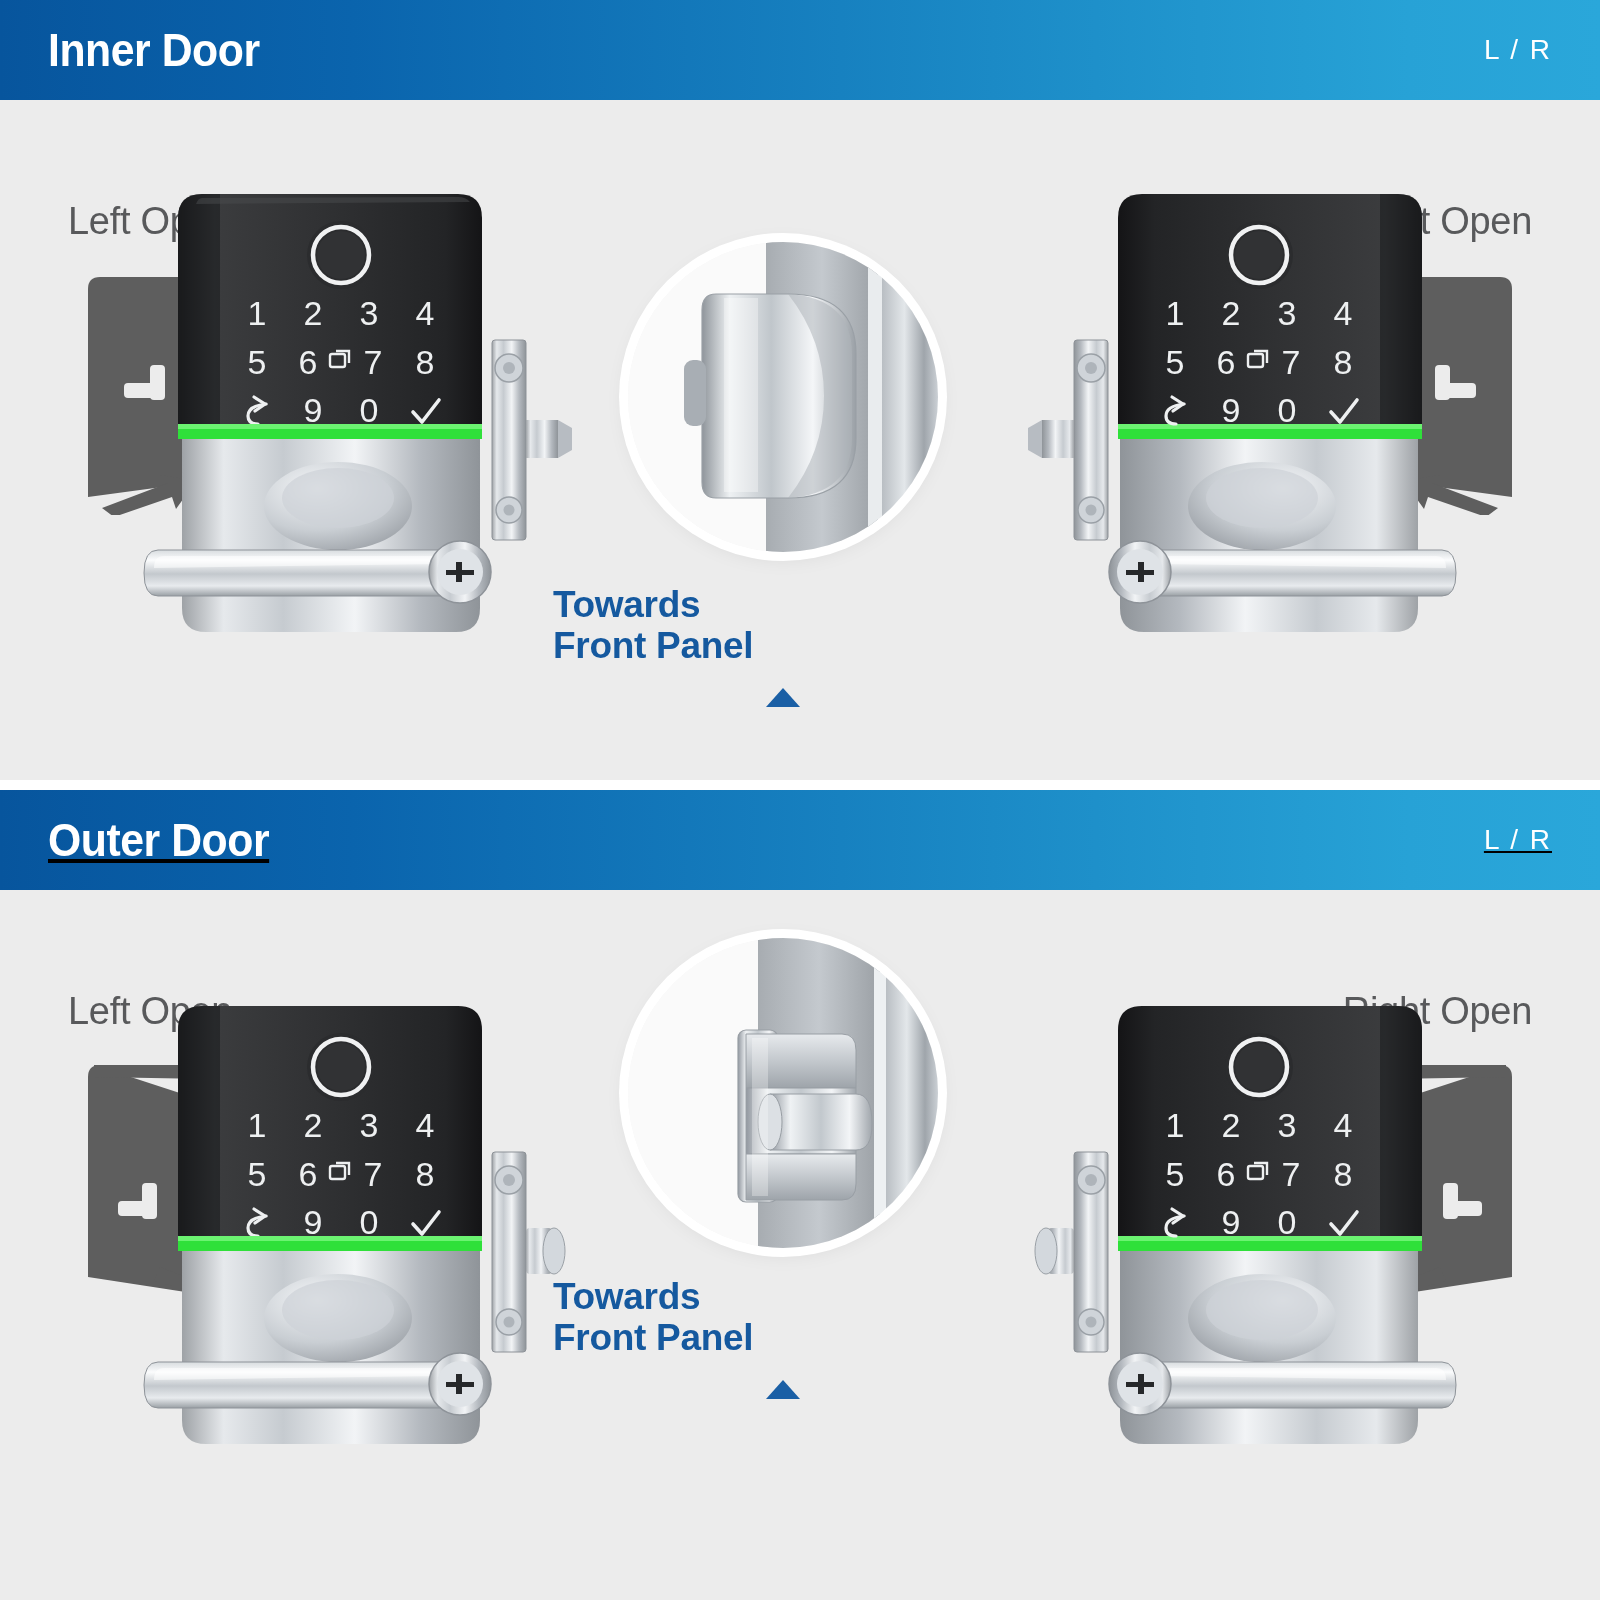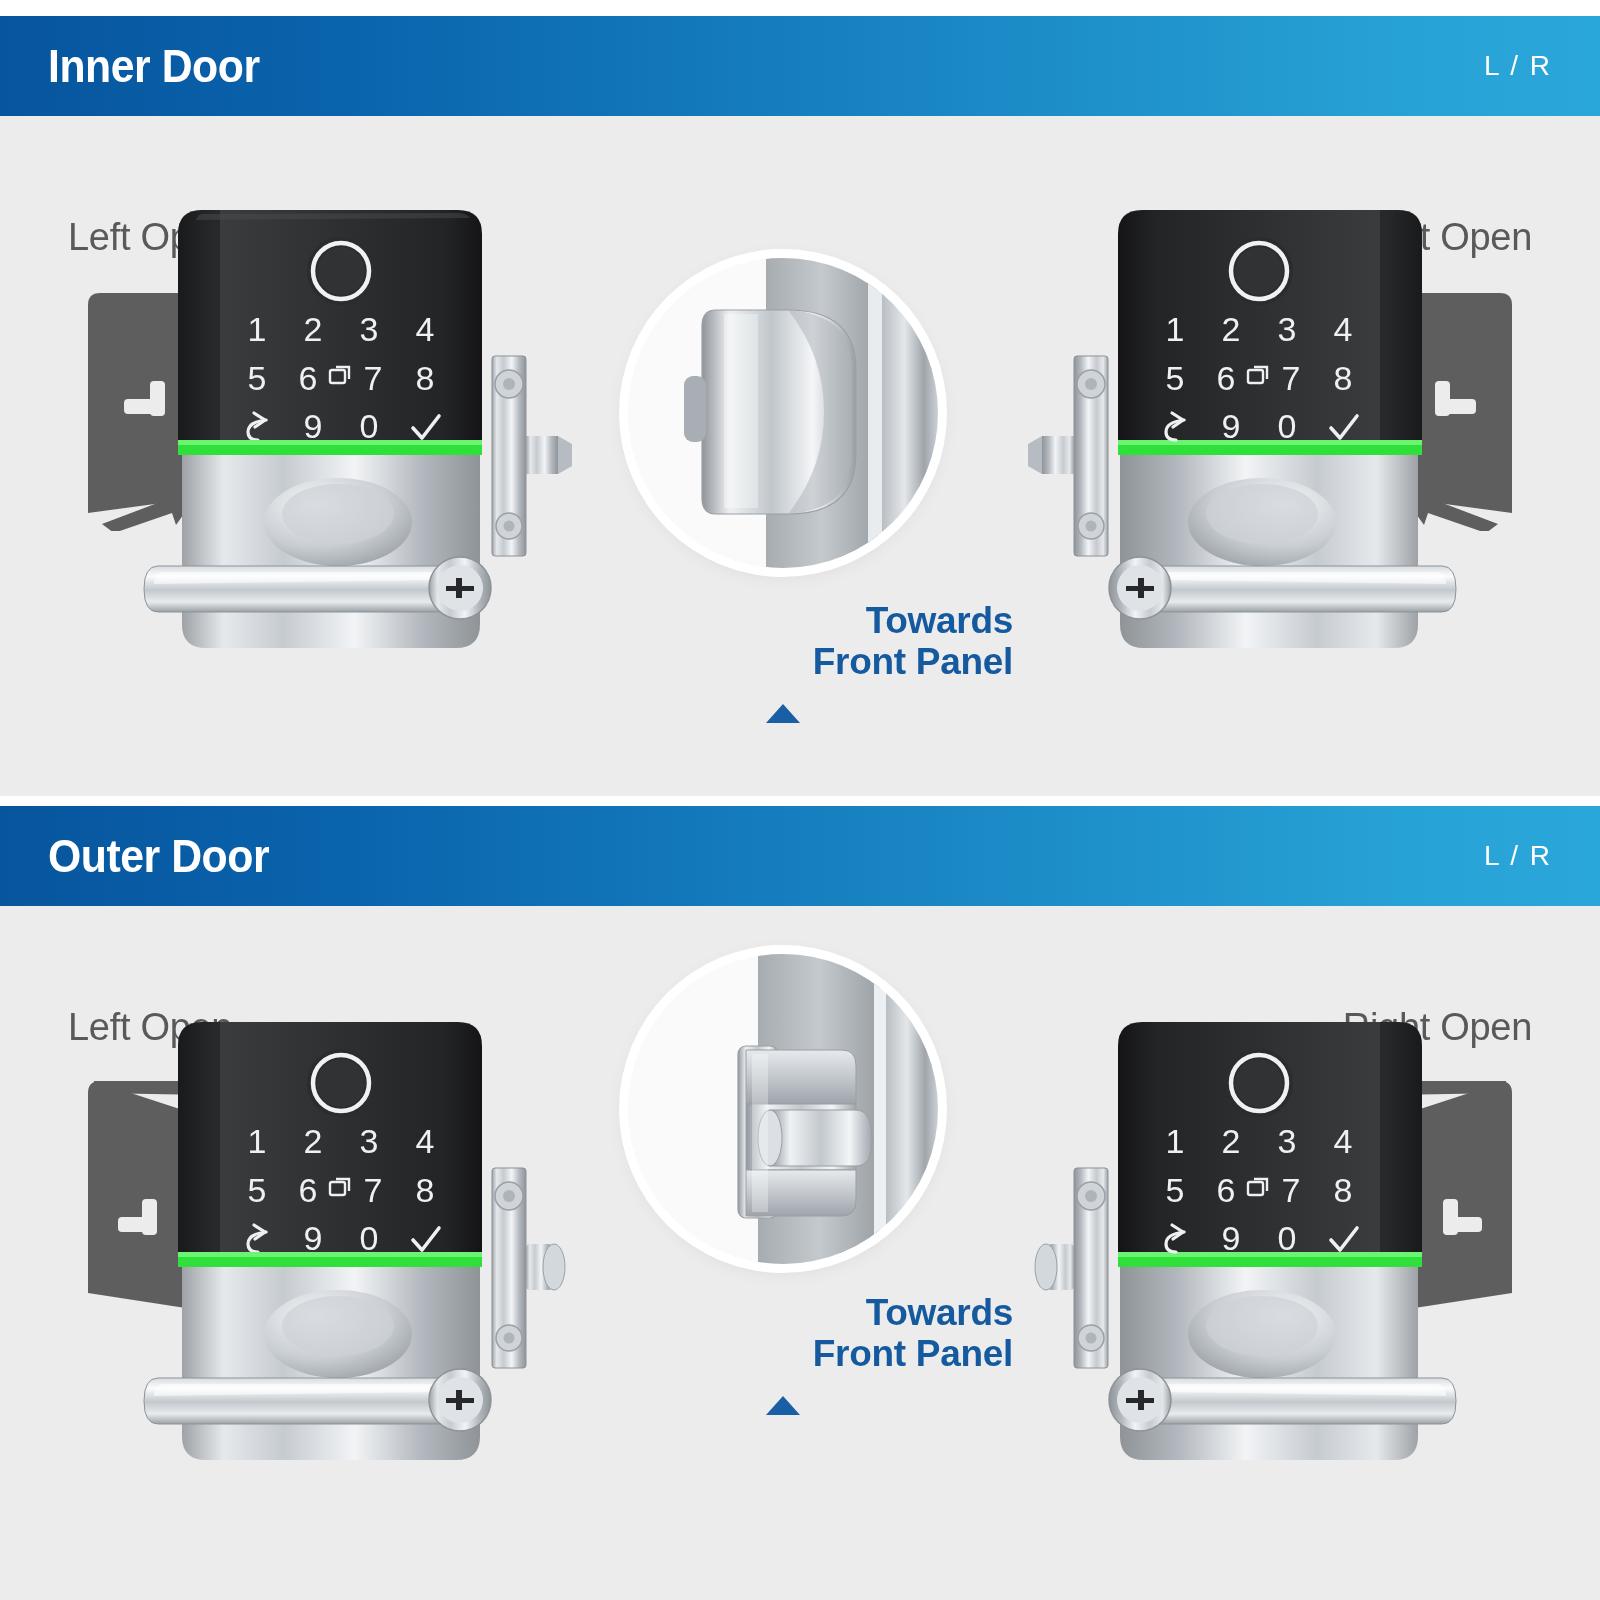--- a/index.html
+++ b/index.html
@@ -2,26 +2,26 @@
 <html><head>
 <meta charset="utf-8">
 <style>
   * { margin:0; padding:0; box-sizing:border-box; }
   html, body {
     width:1600px; height:1600px;
     background:#ffffff;
     font-family:"Liberation Sans", sans-serif;
     overflow:hidden;
   }
-  .page { position:relative; width:1600px; height:1544px; background:#ffffff;margin-top:16px; }
+  .page { position:relative; width:1600px; height:1544px; background:#ffffff; }
 
   
   .section { position:absolute; left:0; width:1600px; }
   .section.inner { top:0; height:780px; }
-  .section.outer { top:790px; height:810px; }
+  .section.outer { top:790px; height:810px;text-decoration:underline; }
 
   .banner {
     position:relative; width:1600px; height:100px;
     background:linear-gradient(90deg,#07559d 0%,#0a64ad 22%,#1b8ac6 62%,#27a2d6 88%,#2aa7da 100%);
     display:flex; align-items:center; justify-content:space-between;
     padding:0 48px;
   }
   .banner-title {
     color:#ffffff; font-size:46px; font-weight:bold;
     letter-spacing:-0.5px; line-height:1;
@@ -62,21 +62,21 @@
   .inset-circle {
     position:absolute;
     border-radius:50%;
     overflow:hidden;
     box-shadow:0 0 0 9px #ffffff, 0 4px 22px rgba(0,0,0,0.10);
     background:#f7f7f7;
   }
   .inset-circle svg { width:100%; height:100%; display:block; }
 
   .towards {
-    position:absolute; text-align:right; width:460px;
+    position:absolute; text-align:left; width:460px;
     color:#15599f; font-size:37px; font-weight:bold; line-height:1.12;
     letter-spacing:-0.3px;
   }
   .up-tri {
     position:absolute; width:0; height:0;
     border-left:17px solid transparent;
     border-right:17px solid transparent;
     border-bottom:19px solid #1a5fa5;
   }
 </style>

